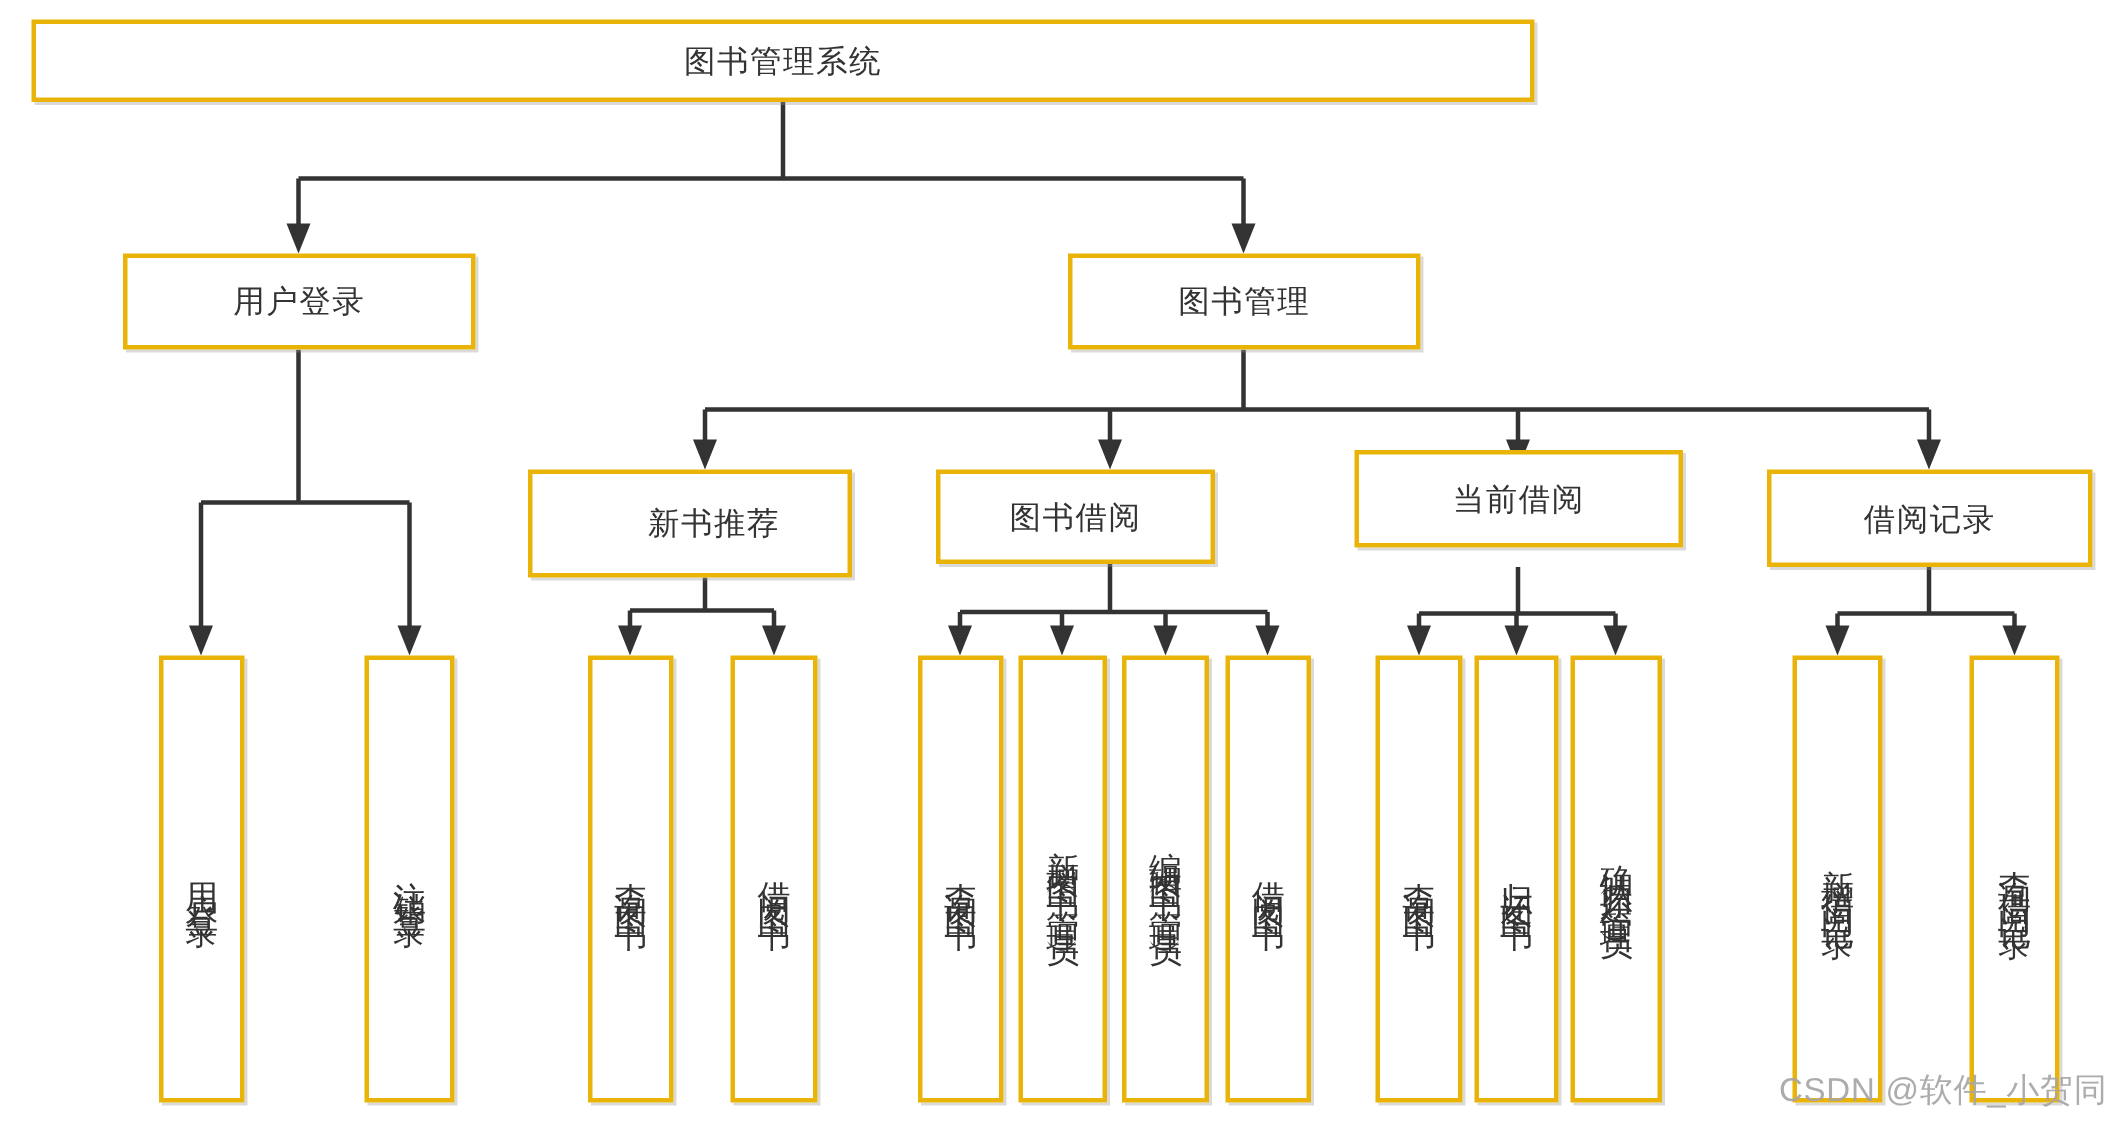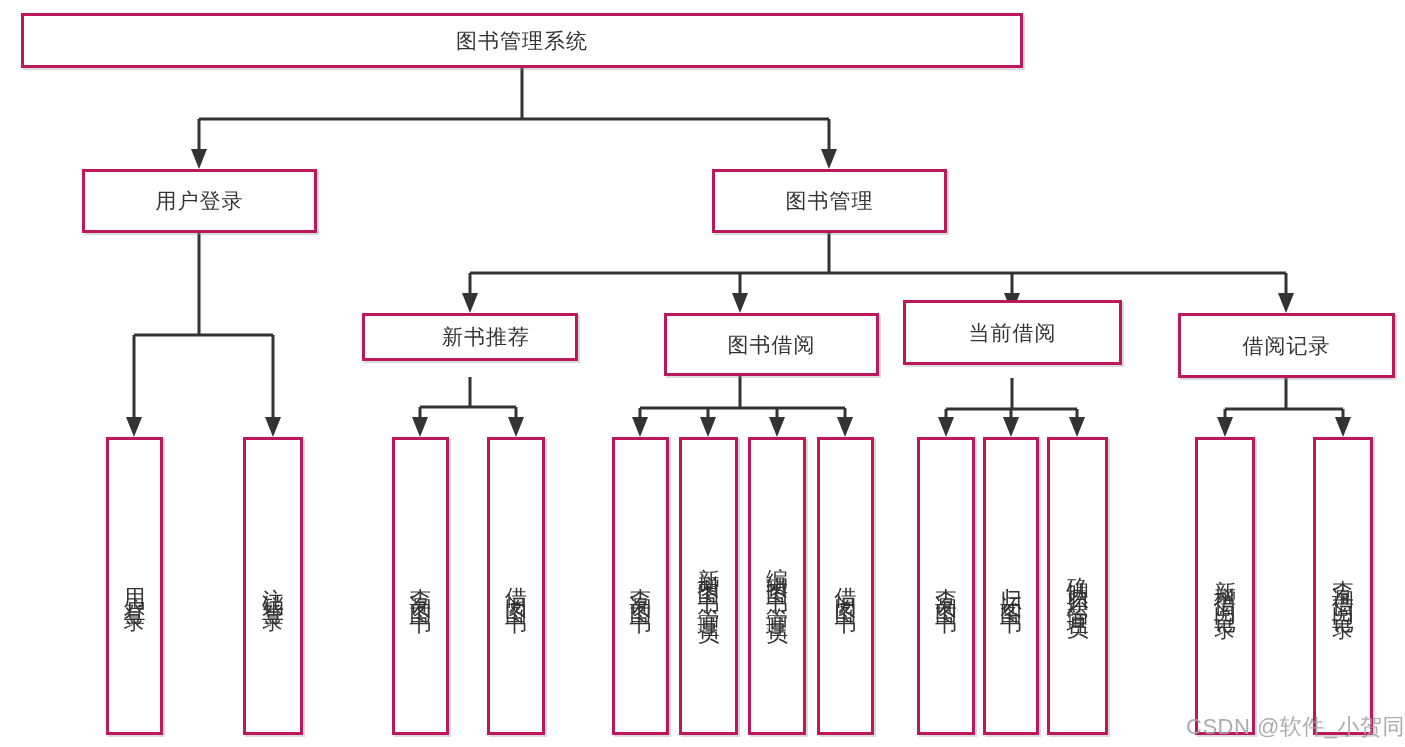--- a/index.html
+++ b/index.html
@@ -18,21 +18,21 @@
   #connectors {
     position: absolute;
     left: 0; top: 0;
     width: 1405px;
     height: 747px;
     pointer-events: none;
   }
   .box {
     position: absolute;
     box-sizing: border-box;
-    border: 3px solid #be185d;
+    border: 3px solid #eab308;
     background: #ffffff;
     color: #333333;
     display: flex;
     align-items: center;
     justify-content: center;
     box-shadow: 2px 2px 0 rgba(150,150,150,0.35);
   }
   .h-label {
     font-size: 21px;
     letter-spacing: 1px;
@@ -125,24 +125,24 @@
     <span class="h-label">图书管理系统</span>
   </div>
 
   <div class="box" style="left:82px; top:169px; width:235px; height:64px;">
     <span class="h-label">用户登录</span>
   </div>
   <div class="box" style="left:712px; top:169px; width:235px; height:64px;text-align:center;">
     <span class="h-label">图书管理</span>
   </div>
 
-  <div class="box" style="left:362px; top:313px; width:216px; height:48px;padding-left:32px;">
+  <div class="box" style="left:352px; top:313px; width:216px; height:72px;padding-left:32px;">
     <span class="h-label">新书推荐</span>
   </div>
-  <div class="box" style="left:664px; top:313px; width:215px; height:63px;">
+  <div class="box" style="left:624px; top:313px; width:186px; height:63px;">
     <span class="h-label">图书借阅</span>
   </div>
   <div class="box" style="left:903px; top:300px; width:219px; height:65px;">
     <span class="h-label">当前借阅</span>
   </div>
   <div class="box" style="left:1178px; top:313px; width:217px; height:65px;">
     <span class="h-label">借阅记录</span>
   </div>
 
   <div class="box" style="left:106px; top:437px; width:57px; height:298px;">

